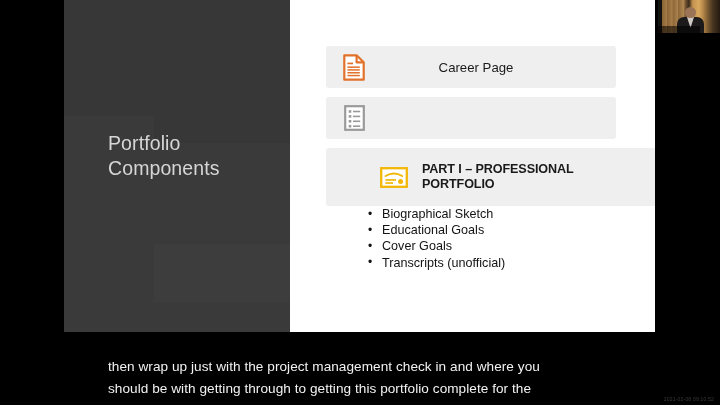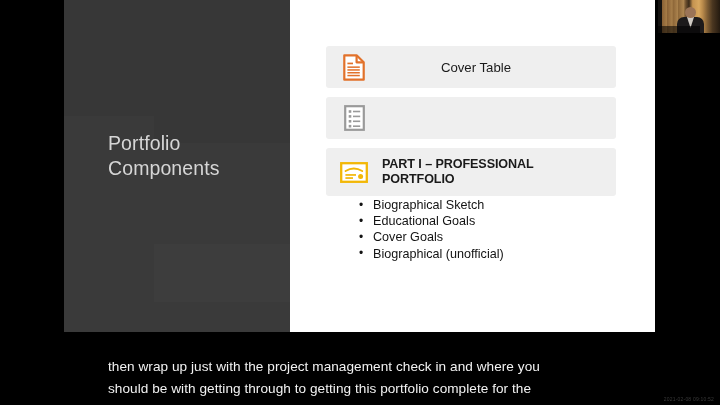--- a/index.html
+++ b/index.html
@@ -75,21 +75,21 @@
     position: absolute;
     left: 36px;
     width: 290px;
     background: #efefef;
     border-radius: 3px;
     display: flex;
     align-items: center;
   }
   #comp-row-0 { top: 46px;  height: 42px; }
   #comp-row-1 { top: 97px;  height: 42px; }
-  #comp-row-2 { top: 148px; height: 48px; }
+  #comp-row-2 { top: 148px; height: 58px; padding-left: 40px; }
 
   .comp-icon {
     width: 56px;
     min-width: 56px;
     height: 100%;
     display: flex;
     align-items: center;
     justify-content: center;
   }
   .comp-label {
@@ -109,21 +109,21 @@
     text-align: left;
     white-space: pre-line;
     letter-spacing: -0.1px;
   }
 
   
   #bullets {
     position: absolute;
     left: 69px;
     top: 197px;
-    margin: 0;
+    margin: 9px;
     padding: 0;
     list-style: none;
   }
   #bullets li {
     position: relative;
     padding-left: 14px;
     font-size: 12.6px;
     line-height: 16.2px;
     color: #131313;
   }
@@ -258,21 +258,21 @@
           <svg width="22" height="27" viewBox="0 0 22 27" aria-hidden="true">
             <path d="M1.3 1.3 H13.6 L20.7 8.3 V25.7 H1.3 Z" fill="#ffffff" stroke="#e2722b" stroke-width="2.2" stroke-linejoin="round"></path>
             <path d="M13.6 1.3 V8.3 H20.7" fill="none" stroke="#e2722b" stroke-width="2.2" stroke-linejoin="round"></path>
             <rect x="4.4" y="8.6" width="5.6" height="1.7" fill="#e2722b"></rect>
             <rect x="4.4" y="12.4" width="12.4" height="1.5" fill="#e2722b"></rect>
             <rect x="4.4" y="15.2" width="12.4" height="1.5" fill="#e2722b"></rect>
             <rect x="4.4" y="18.0" width="12.4" height="1.5" fill="#e2722b"></rect>
             <rect x="4.4" y="20.8" width="12.4" height="1.5" fill="#e2722b"></rect>
           </svg>
         </div>
-        <div class="comp-label centered">Cover Table</div>
+        <div class="comp-label centered">Career Page</div>
       </div>
 
       <div class="comp-row" id="comp-row-1">
         <div class="comp-icon">
           <svg width="21" height="26" viewBox="0 0 21 26" aria-hidden="true">
             <rect x="1.2" y="1.2" width="18.6" height="23.6" fill="#ffffff" stroke="#9a9a9a" stroke-width="2.2"></rect>
             <rect x="4.7" y="5.2" width="2.6" height="2.6" fill="#9a9a9a"></rect>
             <rect x="9.0" y="5.7" width="7.2" height="1.6" fill="#9a9a9a"></rect>
             <rect x="4.7" y="10.1" width="2.6" height="2.6" fill="#9a9a9a"></rect>
             <rect x="9.0" y="10.6" width="7.2" height="1.6" fill="#9a9a9a"></rect>
@@ -295,21 +295,21 @@
           </svg>
         </div>
         <div class="comp-label bold-left">PART I – PROFESSIONAL
 PORTFOLIO</div>
       </div>
 
       <ul id="bullets">
         <li>Biographical Sketch</li>
         <li>Educational Goals</li>
         <li>Cover Goals</li>
-        <li>Biographical (unofficial)</li>
+        <li>Transcripts (unofficial)</li>
       </ul>
 
     </div>
   </div>
 
   <div id="webcam">
     <div id="webcam-bg"></div>
     <div id="webcam-person-body"></div>
     <div id="webcam-person-shirt"></div>
     <div id="webcam-person-head"></div>

